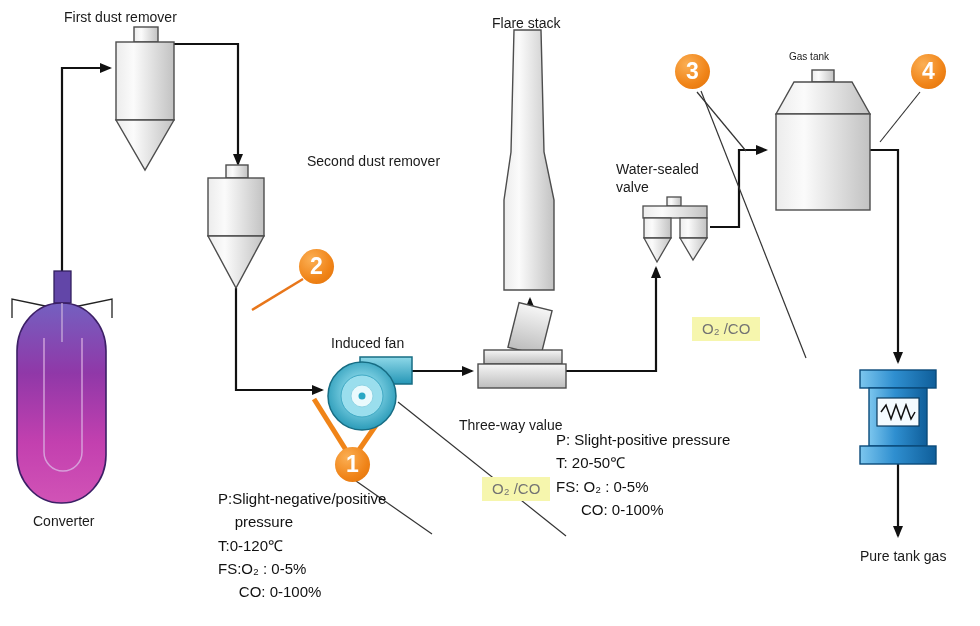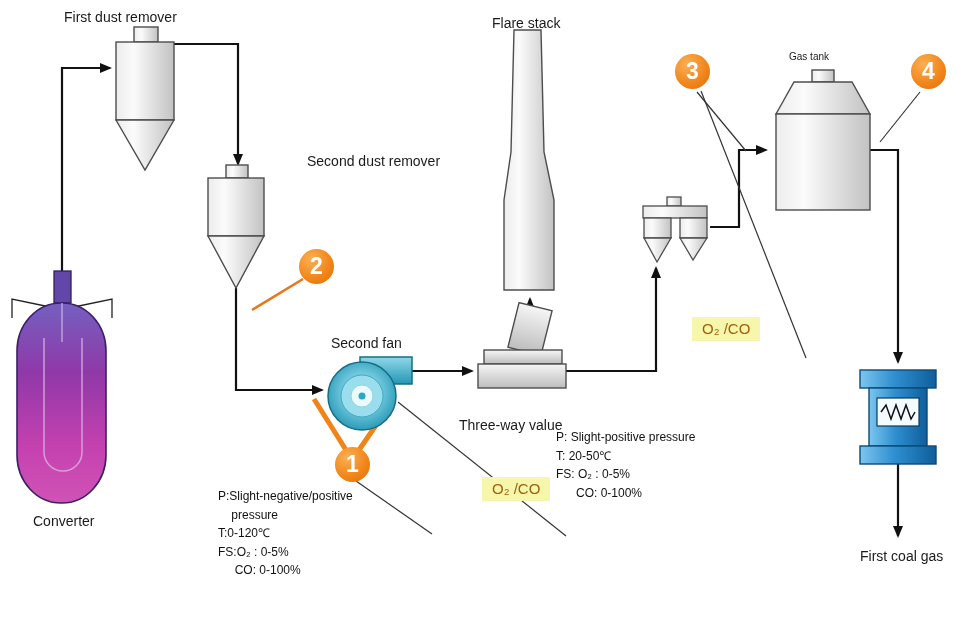--- a/index.html
+++ b/index.html
@@ -5,32 +5,32 @@
   * { margin:0; padding:0; box-sizing:border-box; }
   html,body { background:#ffffff; font-family:"Liberation Sans", sans-serif; }
   .stage { position:relative; width:964px; height:626px; background:#ffffff; overflow:hidden; }
   .stage > svg { position:absolute; left:0; top:0; }
   .lbl {
     position:absolute; color:#1a1a1a; font-size:14px;
     white-space:pre-line; line-height:1.3;
   }
   .lbl.small { font-size:10px; }
   .ann {
-    position:absolute; color:#111; font-size:12px;
+    position:absolute; color:#111; font-size:15px;
     white-space:pre; line-height:1.55;
   }
   .marker {
     position:absolute; width:35px; height:35px; border-radius:50%;
     background:radial-gradient(circle at 35% 30%, #fbaf54 0%, #f08418 60%, #e07008 100%);
     color:#fff; font-size:23px; font-weight:bold;
     display:flex; align-items:center; justify-content:center;
   }
   .sample {
     position:absolute; background:#f6f6ad; padding:3px 10px 4px 10px;
-    font-size:15px; color:#a16207; white-space:pre;
+    font-size:15px; color:#737373; white-space:pre;
   }
 </style>
 </head>
 <body>
 
 <div class="stage">
 
   <svg width="980" height="626" viewBox="0 0 980 626">
     <defs>
       <marker id="arr" markerWidth="12" markerHeight="10" refX="10" refY="5" orient="auto" markerUnits="userSpaceOnUse">
@@ -149,25 +149,27 @@
       <rect x="869" y="388" width="58" height="58" fill="url(#blueH)" stroke="#0b4a7a" stroke-width="1.4"></rect>
       <rect x="860" y="446" width="76" height="18" fill="url(#blueH)" stroke="#0b4a7a" stroke-width="1.4"></rect>
       <rect x="877" y="398" width="42" height="28" fill="#f4fbff" stroke="#0b3a5c" stroke-width="1.2"></rect>
       <polyline points="881,412 886,405 891,419 896,405 901,419 906,405 911,419 915,412" fill="none" stroke="#111" stroke-width="1.5"></polyline>
     </g>
   </svg>
 
   <div class="lbl" style="left:64px; top:8px;">First dust remover</div>
   <div class="lbl" style="left:268px; top:152px;margin-left:39px;">Second dust remover</div>
   <div class="lbl" style="left:20px; top:512px;margin-left:13px;">Converter</div>
-  <div class="lbl" style="left:331px; top:334px;">Second  fan</div>
+  <div class="lbl" style="left:331px; top:334px;">Induced  fan</div>
   <div class="lbl" style="left:492px; top:8px;margin-top:6px;">Flare stack</div>
   <div class="lbl" style="left:459px; top:416px;">Three-way value</div>
+  <div class="lbl" style="left:616px; top:160px;">Water-sealed
+valve</div>
   <div class="lbl small" style="left:789px; top:50px;">Gas tank</div>
-  <div class="lbl" style="left:860px; top:547px;">First coal gas</div>
+  <div class="lbl" style="left:860px; top:547px;">Pure tank gas</div>
 
   <div class="marker" style="left:335px; top:447px;">1</div>
   <div class="marker" style="left:299px; top:249px;">2</div>
   <div class="marker" style="left:675px; top:54px;">3</div>
   <div class="marker" style="left:911px; top:54px;">4</div>
 
   <div class="sample" style="left:482px; top:477px;">O₂ /CO</div>
   <div class="sample" style="left:692px; top:317px;">O₂ /CO</div>
 
   <div class="ann" style="left:218px; top:487px;">P:Slight-negative/positive

